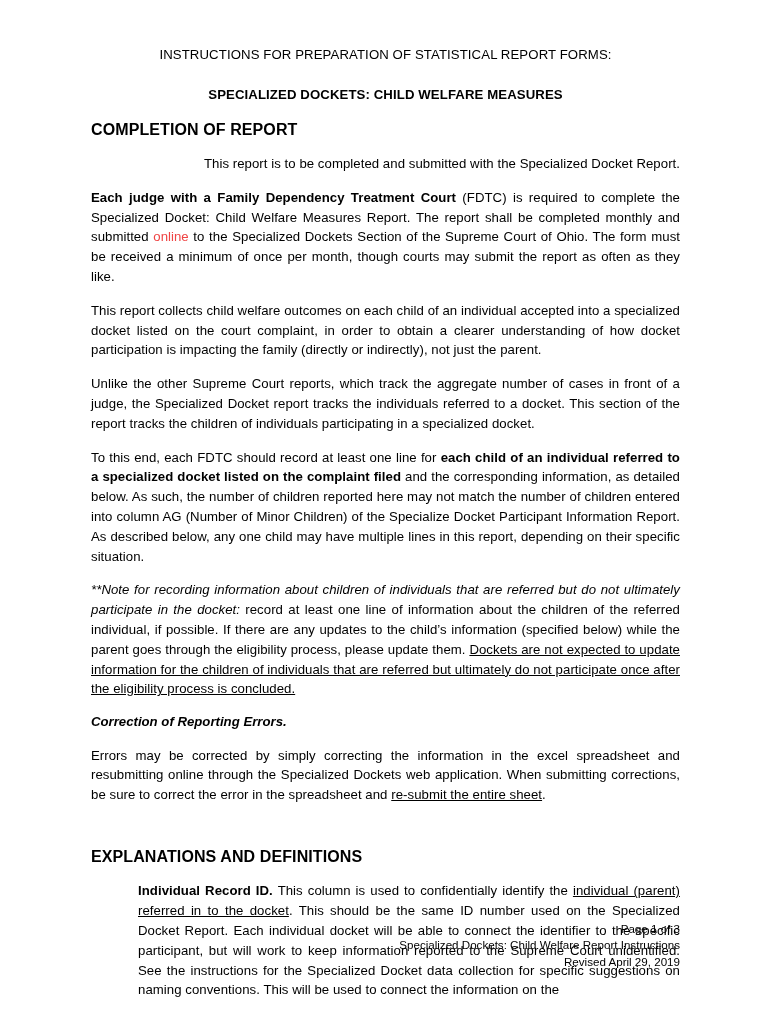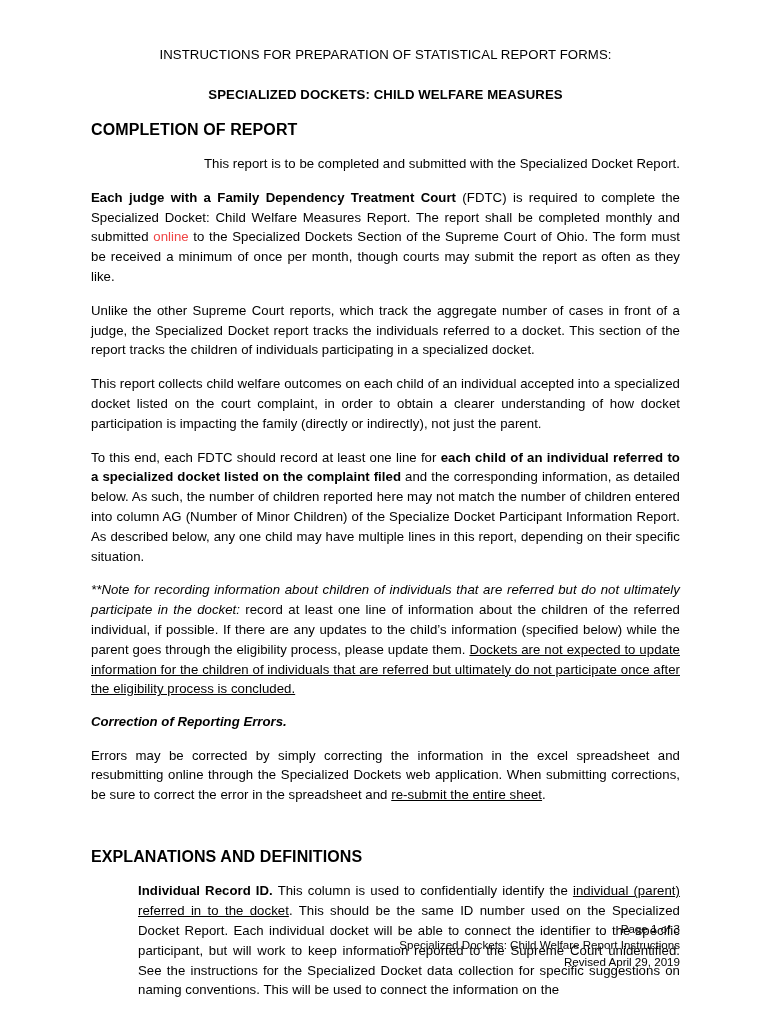--- a/index.html
+++ b/index.html
@@ -94,23 +94,23 @@
 
     <div class="title-line title-main">INSTRUCTIONS FOR PREPARATION OF STATISTICAL REPORT FORMS:</div>
     <div class="title-line title-sub">SPECIALIZED DOCKETS: CHILD WELFARE MEASURES</div>
 
     <div class="section-head">COMPLETION OF REPORT</div>
 
     <p class="body noindent">This report is to be completed and submitted with the Specialized Docket Report.</p>
 
     <p class="body"><span class="b">Each judge with a Family Dependency Treatment Court</span><span> (FDTC) is required to complete the Specialized Docket: Child Welfare Measures Report. The report shall be completed monthly and submitted </span><span class="link">online</span><span> to the Specialized Dockets Section of the Supreme Court of Ohio. The form must be received a minimum of once per month, though courts may submit the report as often as they like.</span></p>
 
+    <p class="body">This report collects child welfare outcomes on each child of an individual accepted into a specialized docket listed on the court complaint, in order to obtain a clearer understanding of how docket participation is impacting the family (directly or indirectly), not just the parent.</p>
+
     <p class="body">Unlike the other Supreme Court reports, which track the aggregate number of cases in front of a judge, the Specialized Docket report tracks the individuals referred to a docket. This section of the report tracks the children of individuals participating in a specialized docket.</p>
-
-    <p class="body">This report collects child welfare outcomes on each child of an individual accepted into a specialized docket listed on the court complaint, in order to obtain a clearer understanding of how docket participation is impacting the family (directly or indirectly), not just the parent.</p>
 
     <p class="body"><span>To this end, each FDTC should record at least one line for </span><span class="b">each child of an individual referred to a specialized docket listed on the complaint filed</span><span> and the corresponding information, as detailed below. As such, the number of children reported here may not match the number of children entered into column AG (Number of Minor Children) of the Specialize Docket Participant Information Report. As described below, any one child may have multiple lines in this report, depending on their specific situation.</span></p>
 
     <p class="body"><span class="i">**</span><span class="i">Note for recording information about children of individuals that are referred but do not ultimately participate in the docket:</span><span> record at least one line of information about the children of the referred individual, if possible. If there are any updates to the child’s information (specified below) while the parent goes through the eligibility process, please update them. </span><span class="u">Dockets are not expected to update information for the children of individuals that are referred but ultimately do not participate once after the eligibility process is concluded.</span></p>
 
     <div class="italic-head">Correction of Reporting Errors.</div>
 
     <p class="body"><span>Errors may be corrected by simply correcting the information in the excel spreadsheet and resubmitting online through the Specialized Dockets web application. When submitting corrections, be sure to correct the error in the spreadsheet and </span><span class="u">re-submit the entire sheet</span><span>.</span></p>
 
     <div class="gap-lg"></div>

